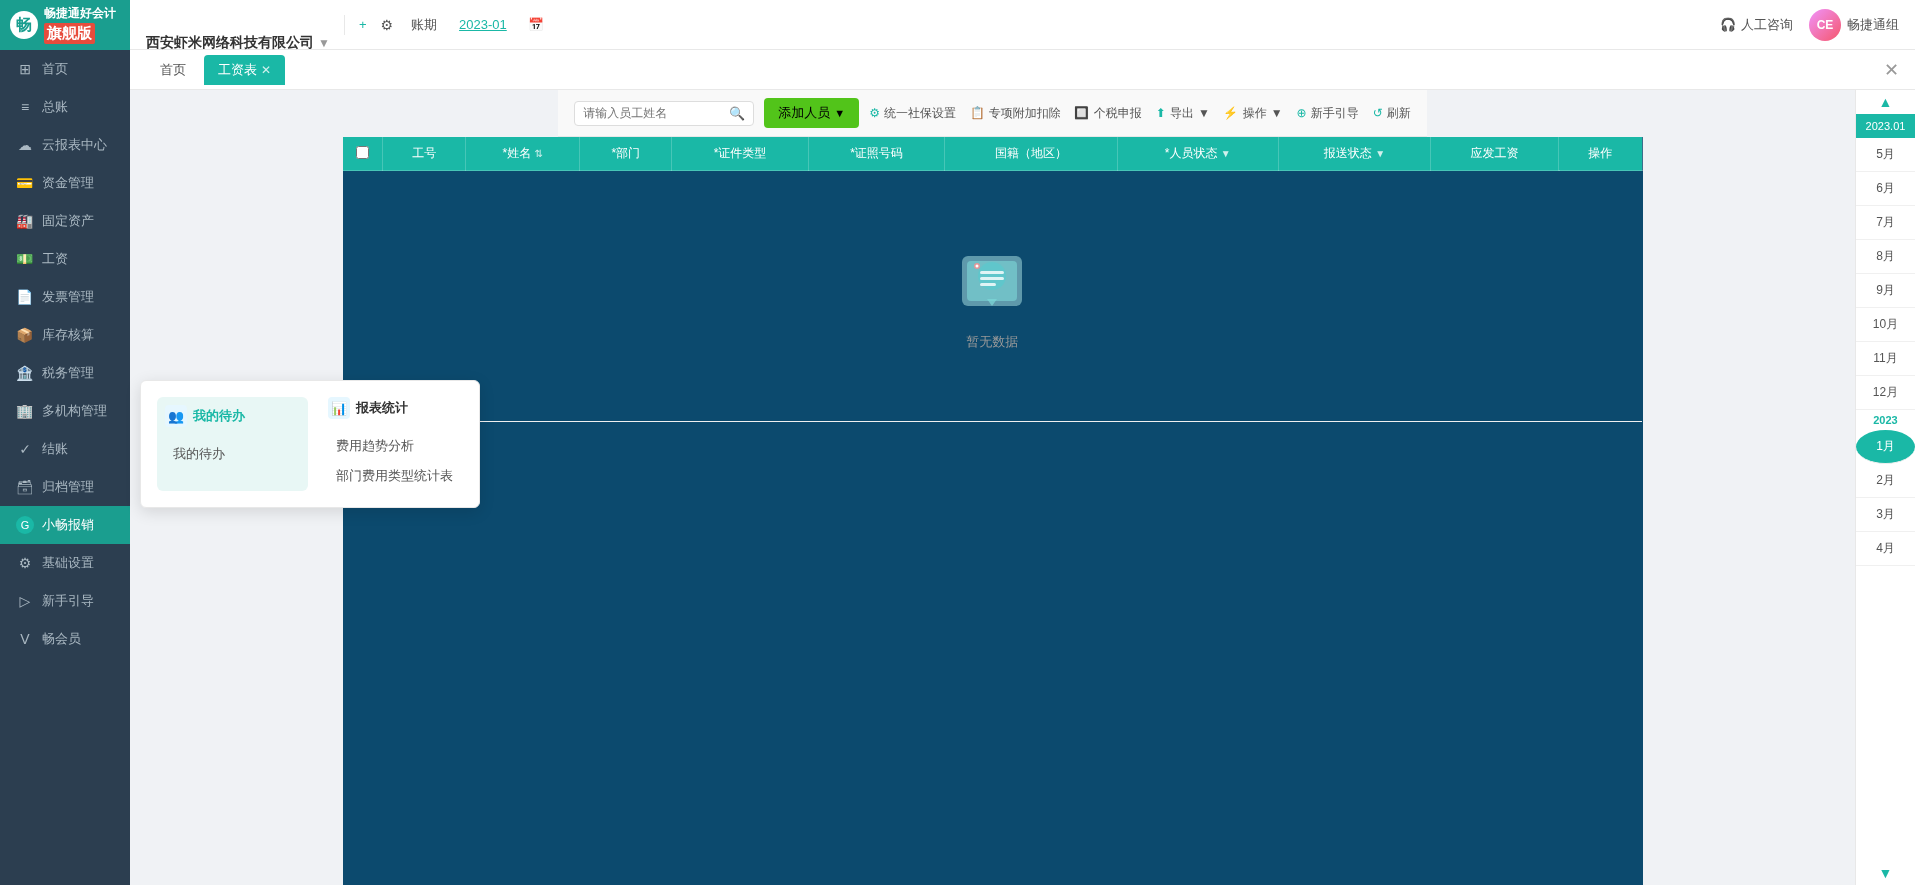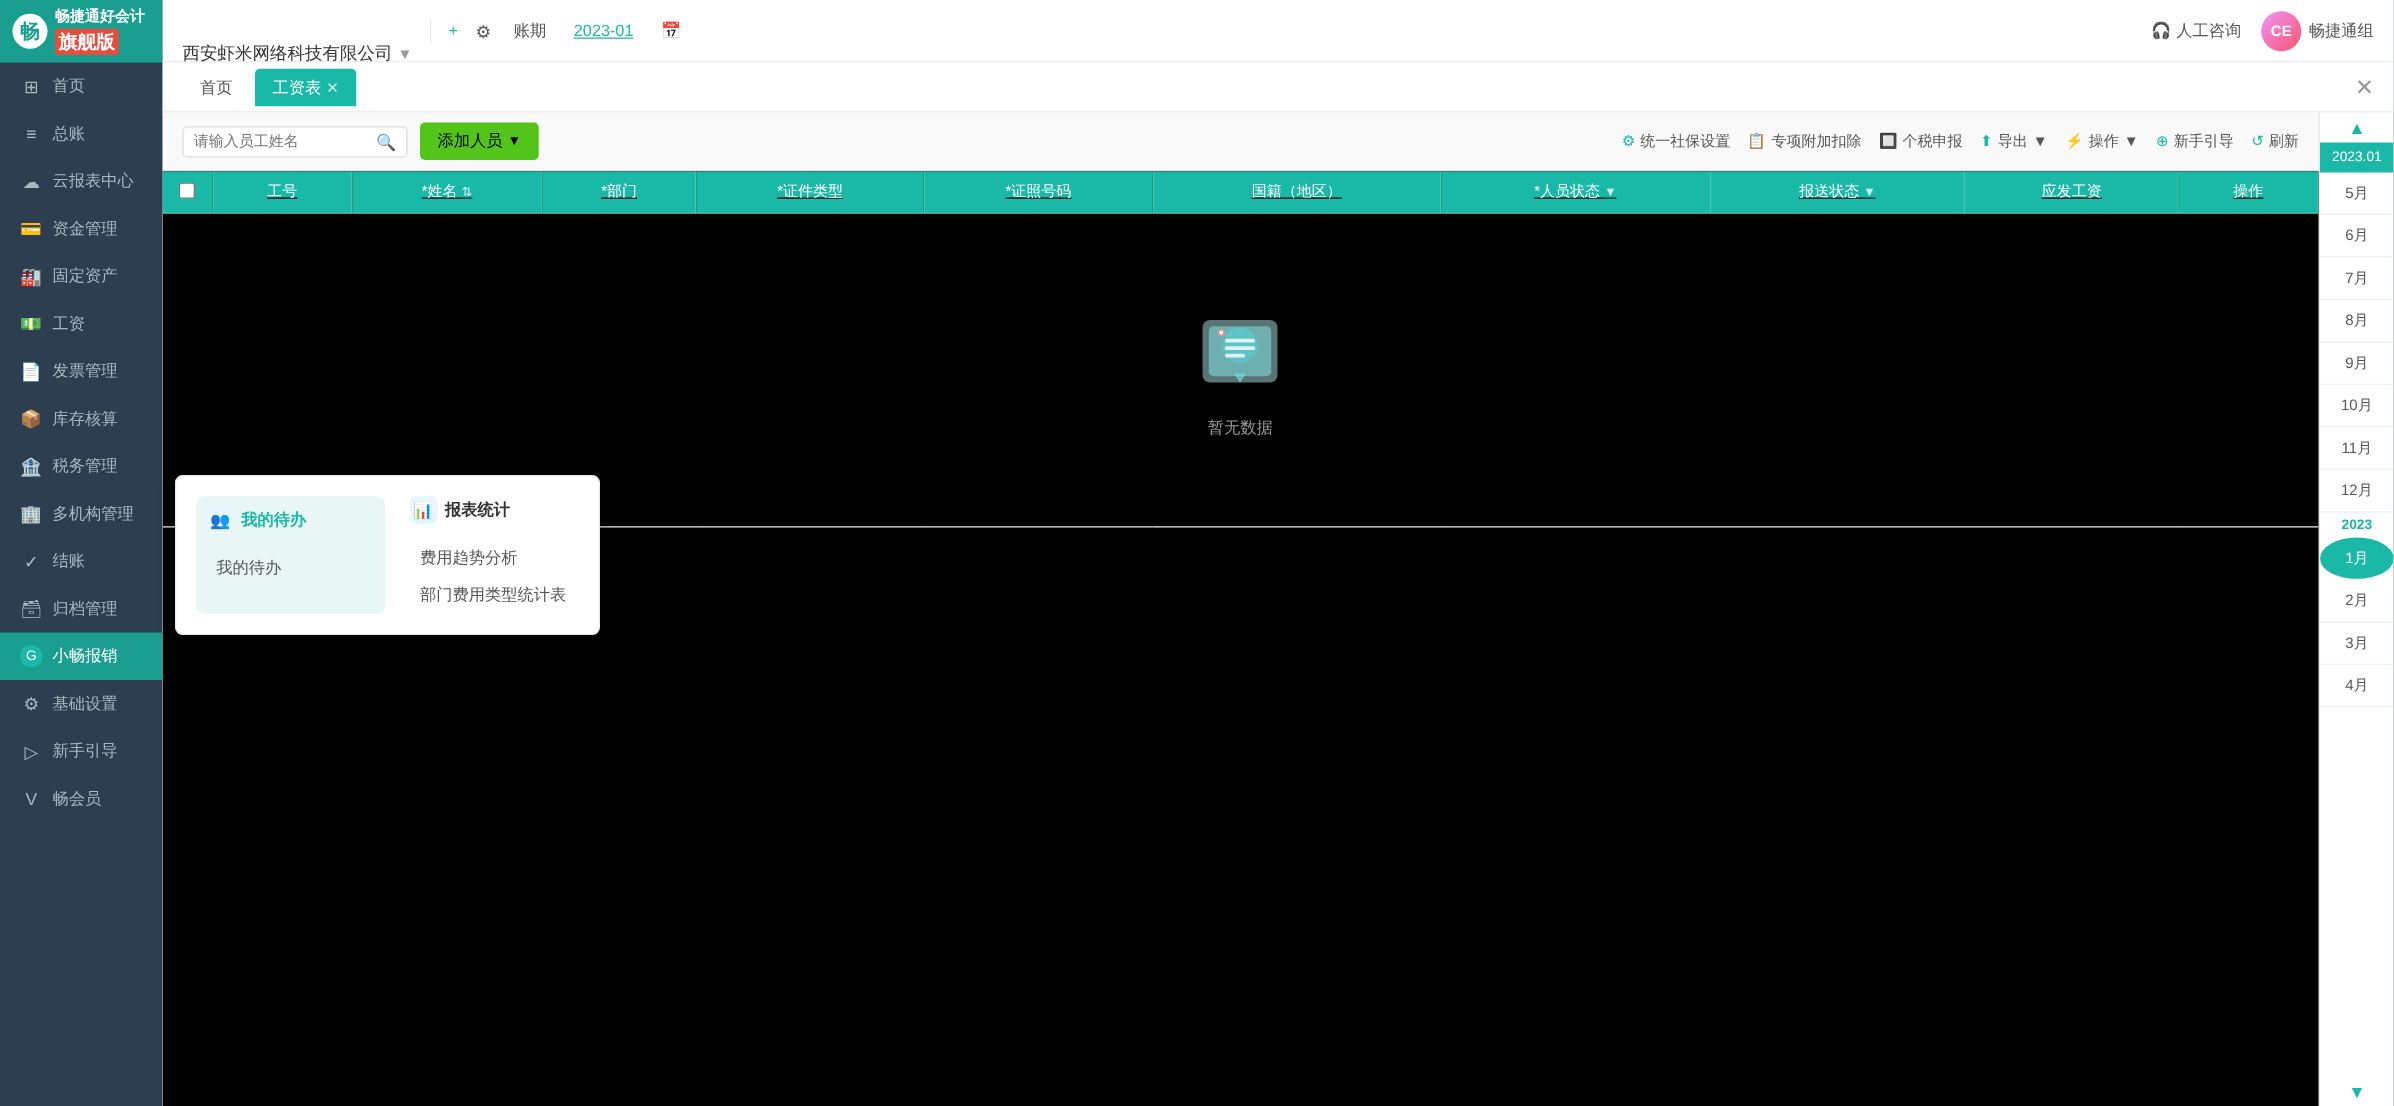--- a/index.html
+++ b/index.html
@@ -64,21 +64,21 @@
       height: 50px;
       display: flex;
       align-items: center;
       padding: 0 16px;
       border-bottom: 1px solid #e8e8e8;
       gap: 10px;
     }
     .company-name {
       font-size: 14px;
       color: #333;
-      font-weight: 400;
+      font-weight: 700;
       display: flex;
       align-items: center;
       gap: 4px;
       margin-top: 36px;
     }
     .company-dropdown { color: #999; font-size: 12px; }
     .top-header-actions {
       margin-left: auto;
       display: flex;
       align-items: center;
@@ -159,23 +159,22 @@
     .toolbar-action-btn {
       display: flex; align-items: center; gap: 4px;
       color: #555; cursor: pointer; font-size: 12px;
     }
     .toolbar-action-btn .icon { color: #1ab8a6; }
 
     
     .table-container {
       flex: 1;
       overflow: auto;
-      background: #000000;
+      background: #0c4a6e;
       position: relative;
-      text-decoration: underline;
     }
     .data-table {
       width: 100%;
       border-collapse: collapse;
       min-width: 1300px;
     }
     .data-table thead tr th {
       background: #1ab8a6;
       color: white;
       padding: 8px 10px;
@@ -414,21 +413,21 @@
     </div>
     <div class="tab active">
       <span>工资表</span>
       <span class="tab-close">✕</span>
     </div>
     <span class="close-right" style="margin-left:auto;font-size:18px;color:#999;">✕</span>
   </div>
 
   <div style="display:flex;flex:1;overflow:hidden;">
 
-    <div style="flex:1;display:flex;flex-direction:column;overflow:hidden;">
+    <div style="flex:1;display:flex;flex-direction:column;overflow:hidden;align-items:center;">
 
       <div class="toolbar">
         <div class="search-input-wrap">
           <input type="text" placeholder="请输入员工姓名" style="">
           <span class="search-icon">🔍</span>
         </div>
 
         <button class="add-btn">
           <span>添加人员</span>
           <span class="dropdown-arrow">▼</span>

